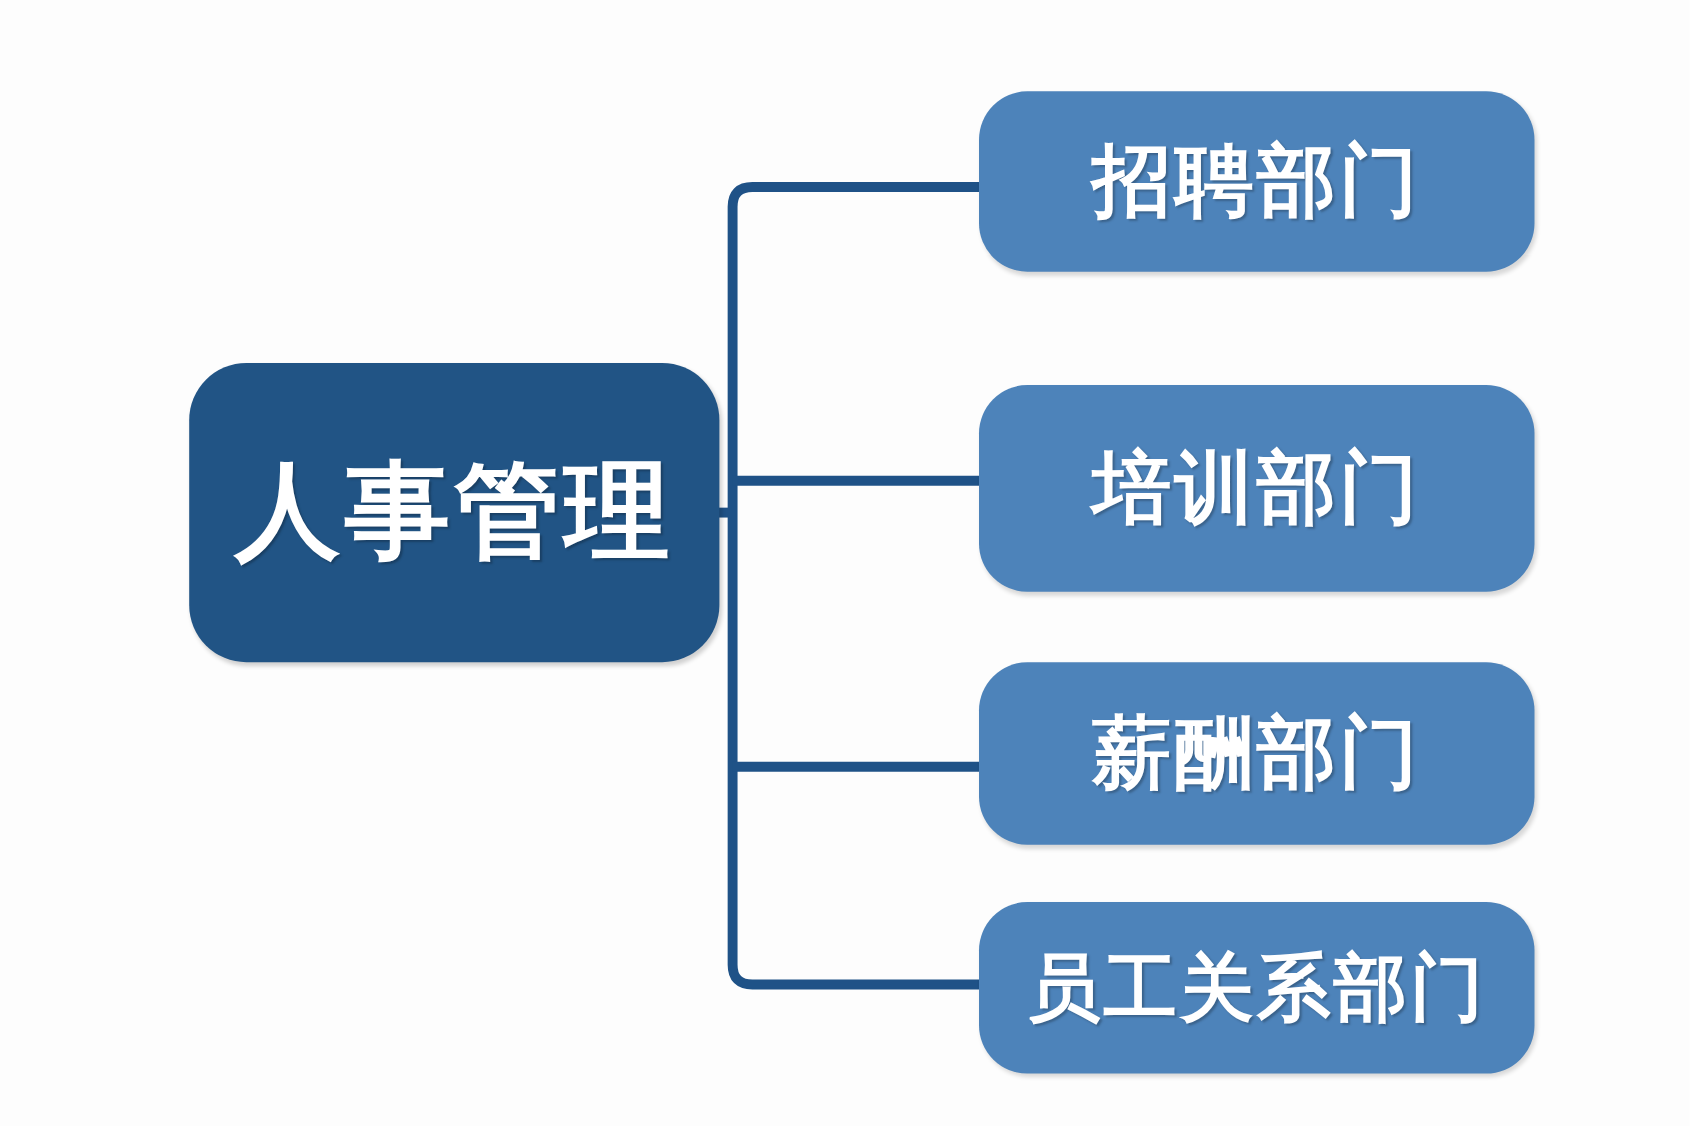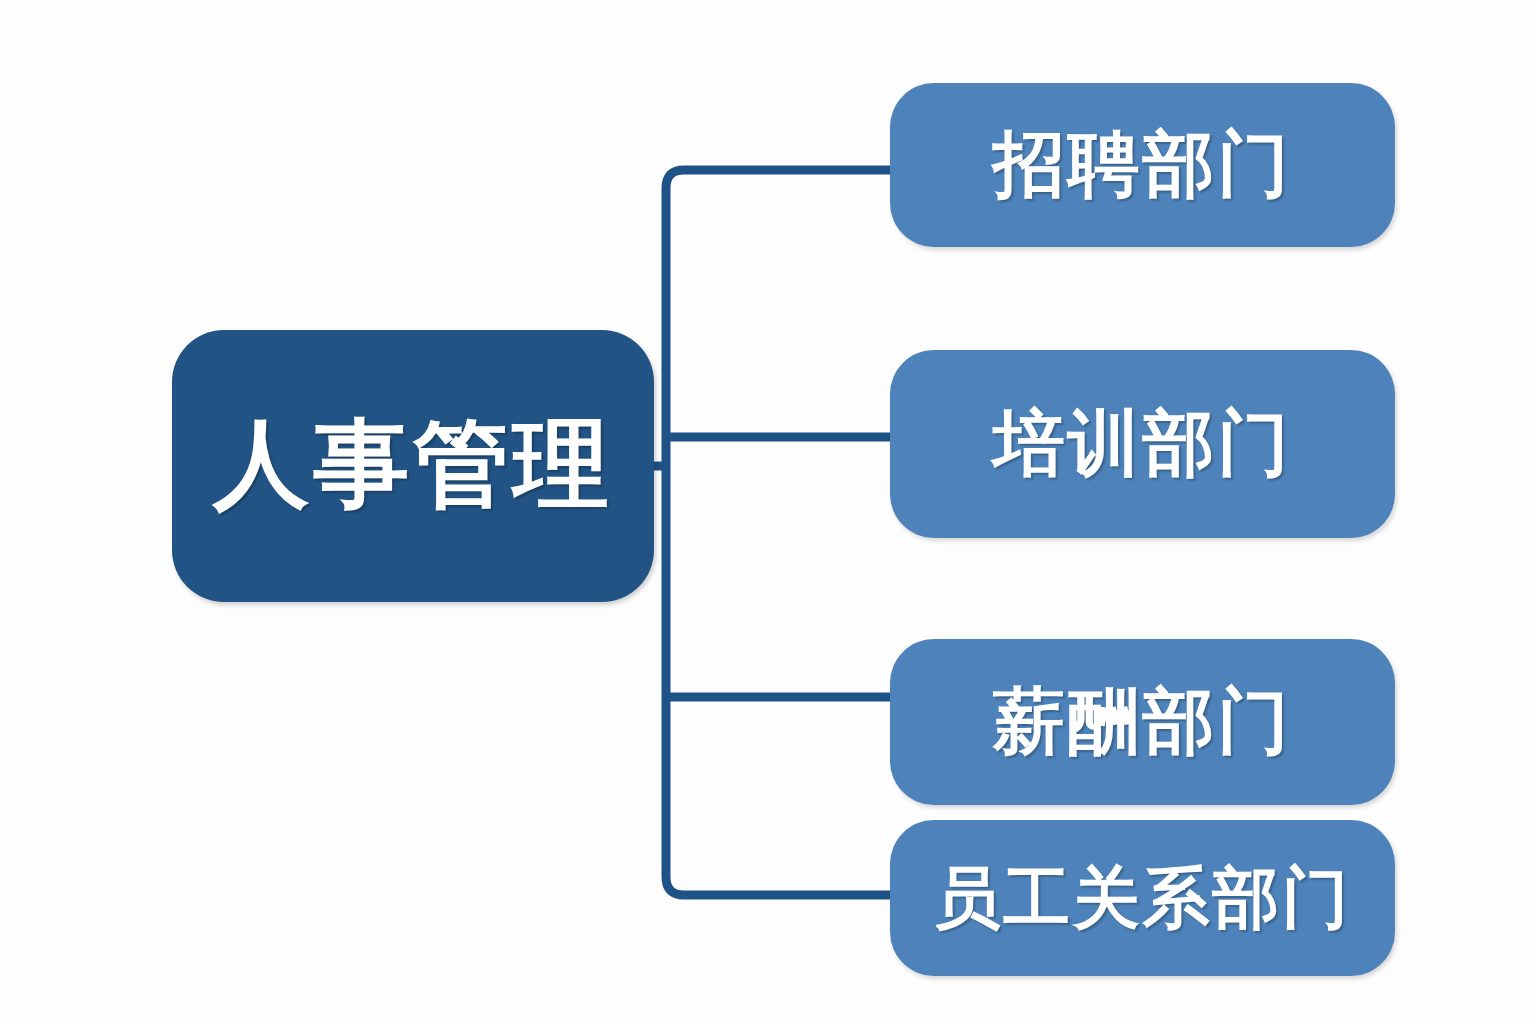--- a/index.html
+++ b/index.html
@@ -55,21 +55,21 @@
     left: 890px;
     width: 505px;
     background: #4d83ba;
     border-radius: 44px;
     font-size: 72px;
     font-weight: 700;
     box-shadow: 2px 3px 4px rgba(0,0,0,0.15);
   }
   .node-child.c0 { top: 83px;  height: 164px; }
   .node-child.c1 { top: 350px; height: 188px; }
-  .node-child.c2 { top: 639px; height: 166px; }
+  .node-child.c2 { top: 602px; height: 166px; }
   .node-child.c3 { top: 820px; height: 156px; font-size: 67px; }
 </style>
 </head>
 <body>
 
 <div id="canvas">
 
   <svg id="connectors" viewBox="0 0 1536 1024" width="1536" height="1024">
     <g fill="none" stroke="#1f5287" stroke-width="9" stroke-linecap="butt">
 

